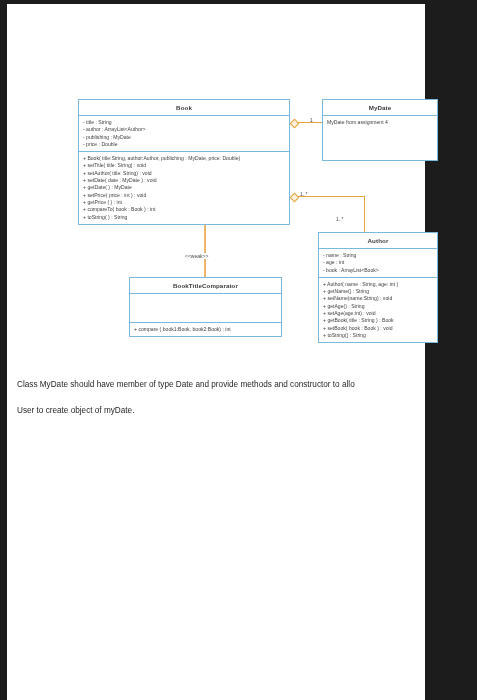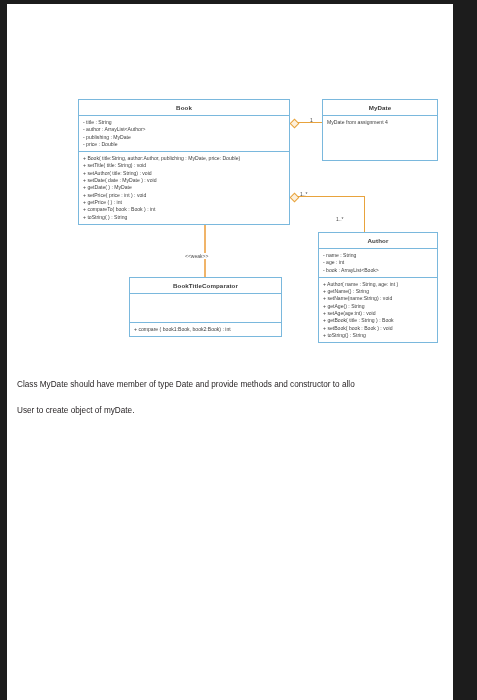--- a/index.html
+++ b/index.html
@@ -14,21 +14,20 @@
     overflow: hidden;
     font-family: "Liberation Sans", sans-serif;
   }
   #page {
     position: absolute;
     left: 7px;
     top: 4px;
     width: 418px;
     height: 696px;
     background: #ffffff;
-    padding-left: 28px;
   }
   #diagram {
     position: absolute;
     left: 0;
     top: 0;
     width: 470px;
     height: 360px;
   }
 
   

